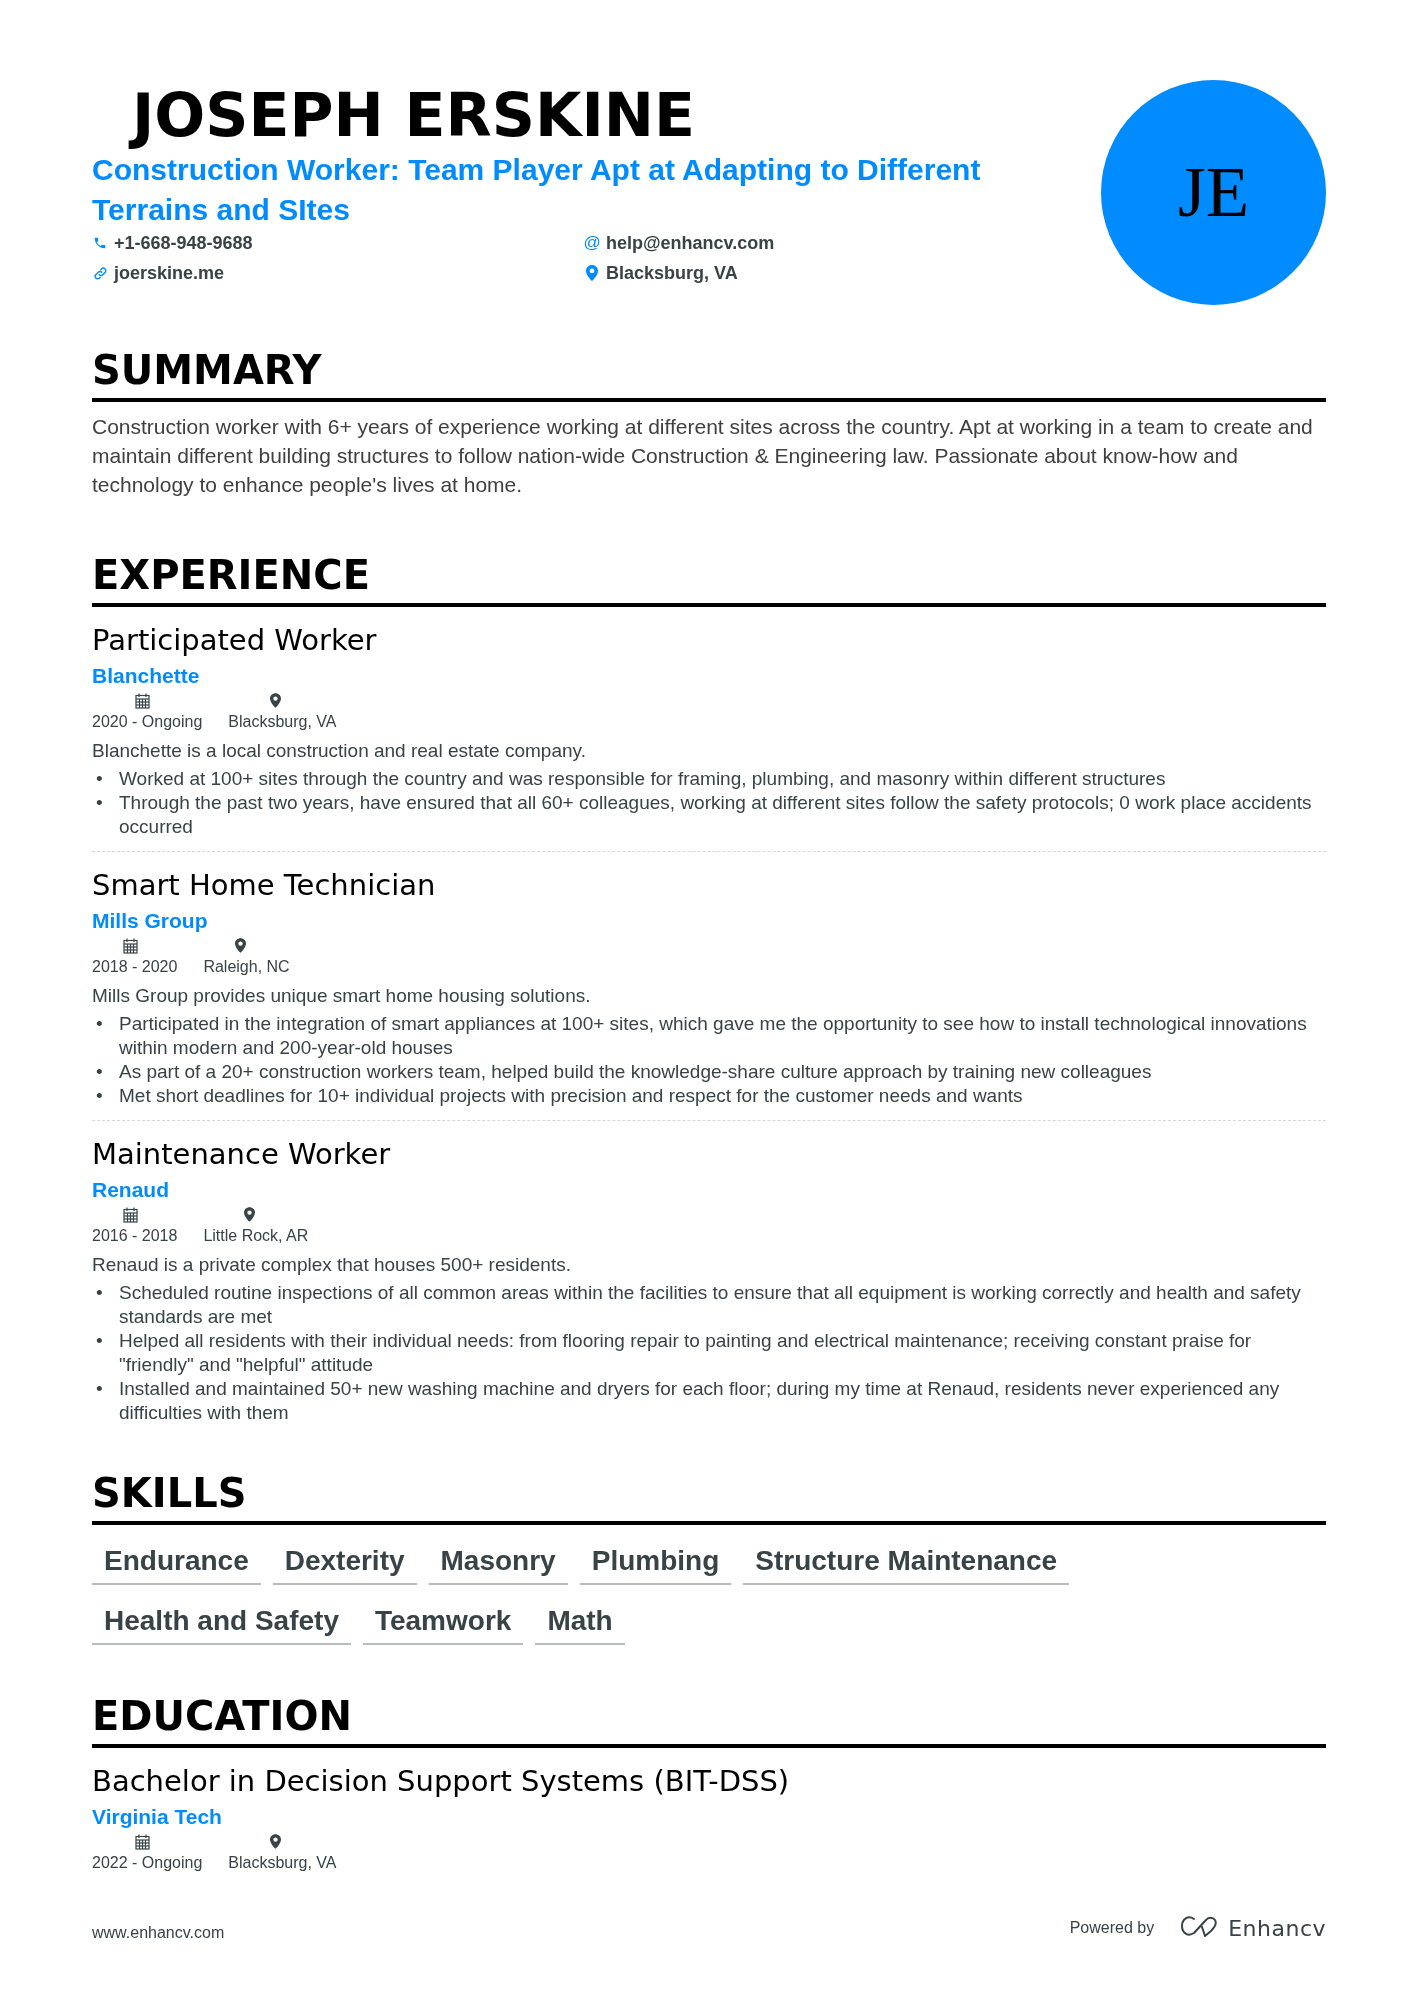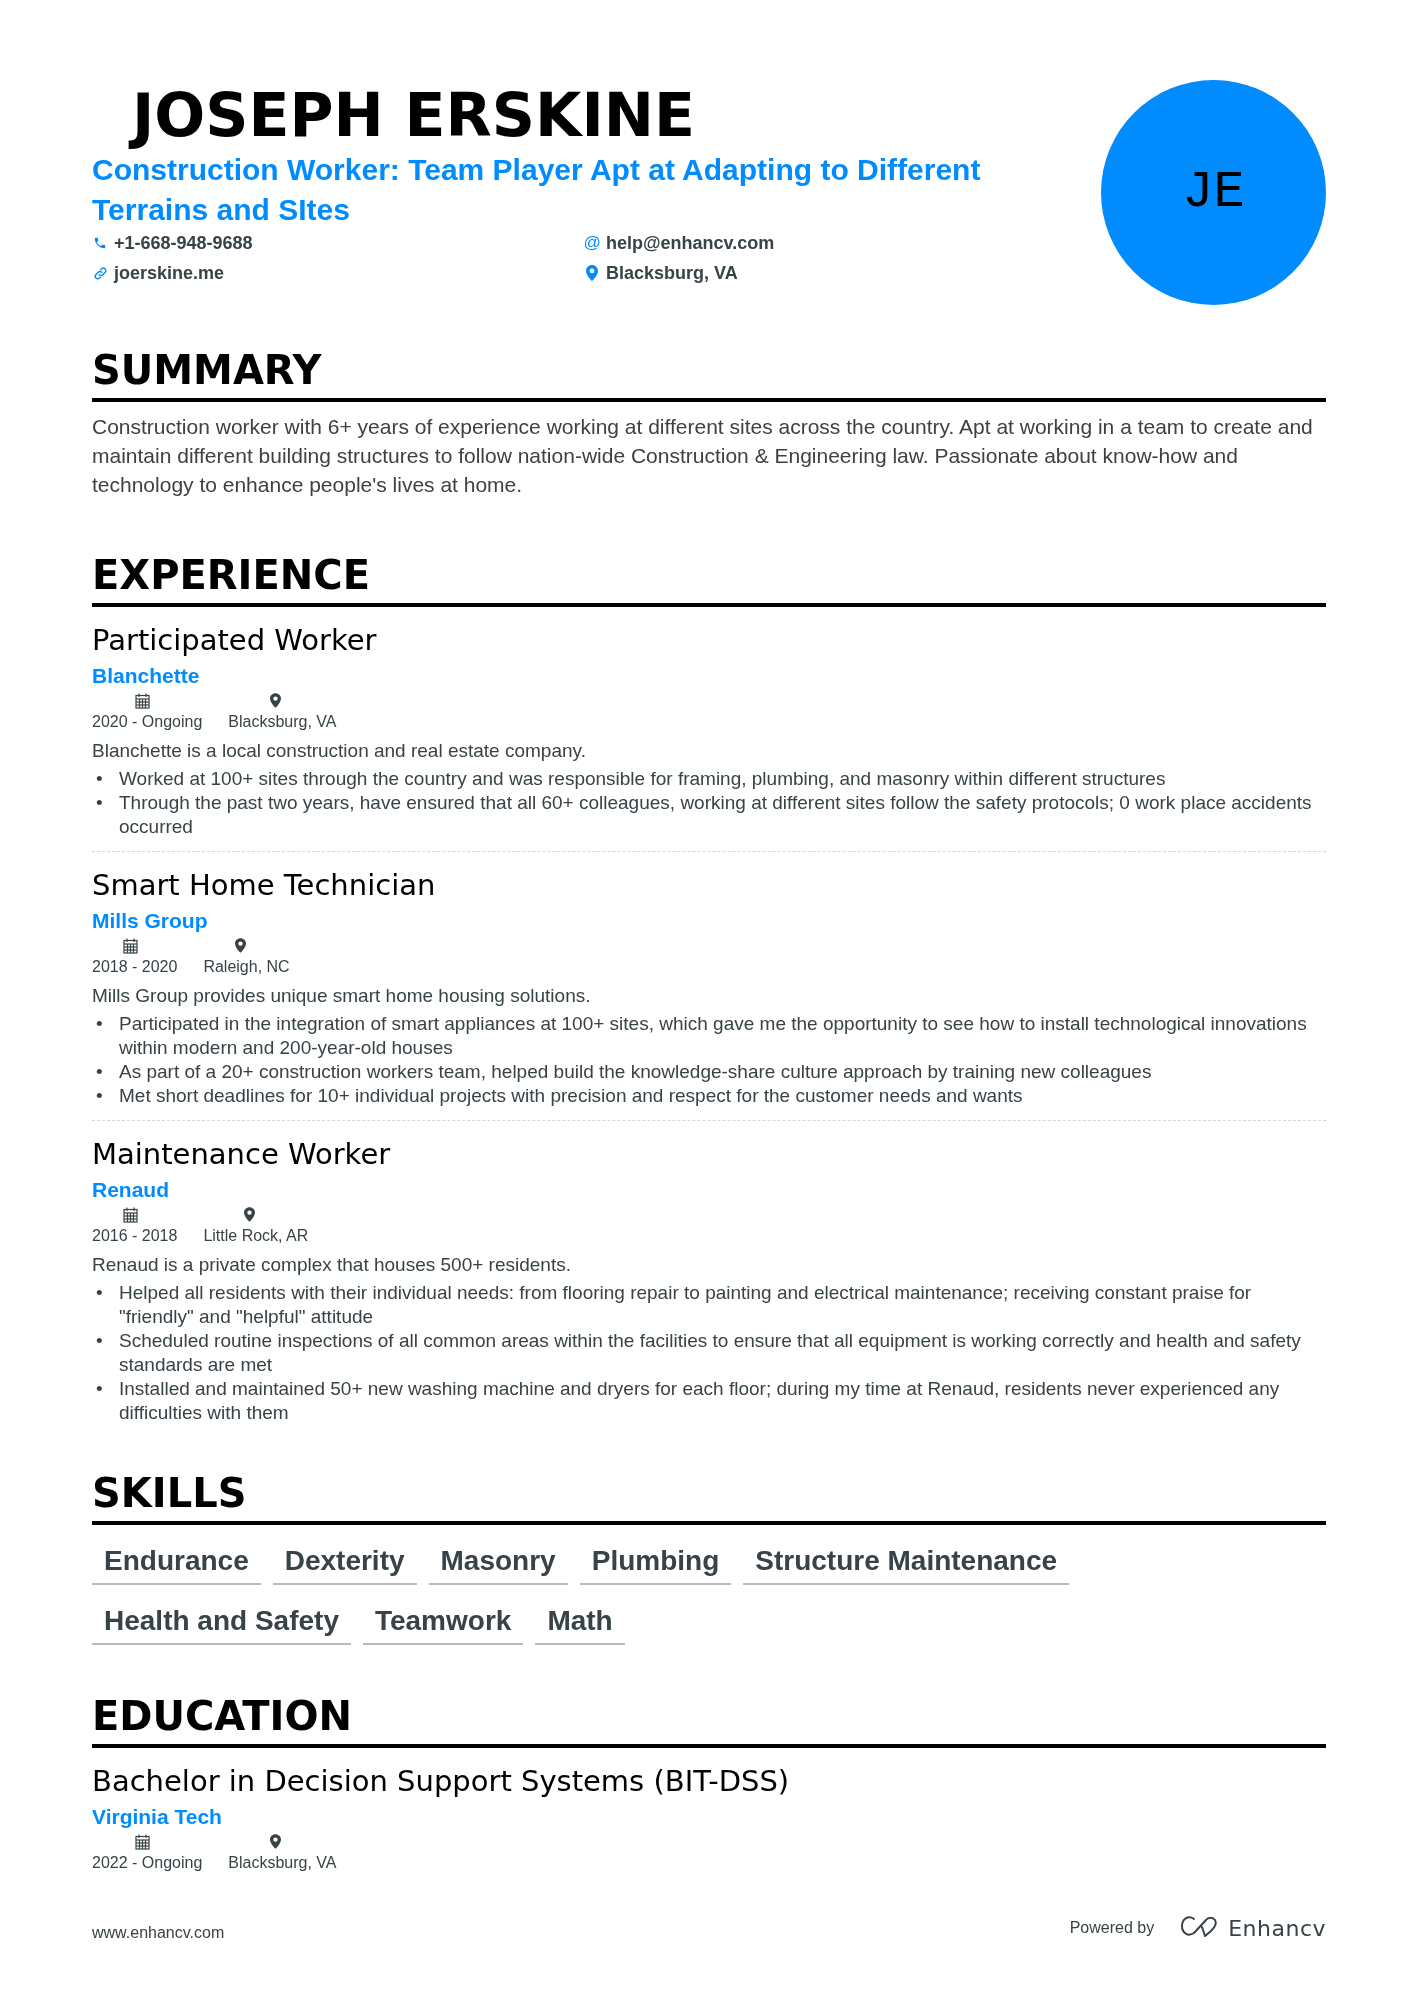--- a/index.html
+++ b/index.html
@@ -8,21 +8,21 @@
   .page { position: absolute; left: 92px; top: 0; width: 1234px; }
 
   
   .header { position: relative; height: 330px; }
   .name { position: absolute; top: 80px; left: 0; font-family: "DejaVu Sans", sans-serif; font-weight: 700; font-size: 60px; letter-spacing: 0px; color: #000; line-height: 70px; margin-left: 40px; }
   .headline { position: absolute; top: 150px; left: 0; width: 960px; font-family: "Liberation Sans", sans-serif; font-weight: 700; font-size: 30px; line-height: 40px; color: #008cff; }
   .contacts { position: absolute; top: 232px; left: 0; width: 960px; display: grid; grid-template-columns: 492px 468px; row-gap: 8px; }
   .contact { display: flex; align-items: center; font-weight: 700; font-size: 18px; color: #384347; height: 22px; }
   .contact .ico { width: 16px; height: 16px; margin-right: 6px; color: #008cff; display: inline-flex; align-items: center; justify-content: center; }
   .avatar { position: absolute; left: 1009px; top: 80px; width: 225px; height: 225px; border-radius: 50%; background: #008cff; display: flex; align-items: center; justify-content: center; }
-  .avatar span { font-family: Liberation Mono, monospace; font-size: 52px; color: #000; font-weight: 400; }
+  .avatar span { font-family: Liberation Serif, serif; font-size: 71px; color: #000; font-weight: 400; }
 
   
   .section-title { font-family: "DejaVu Sans", sans-serif; font-weight: 700; font-size: 40px; color: #000; line-height: 48px; padding-bottom: 4px; border-bottom: 4px solid #000; }
   .summary { position: absolute; top: 346px; left: 0; width: 1234px; }
   .summary p { margin-top: 10px; font-size: 21px; line-height: 29px; color: #404040; }
 
   .experience { position: absolute; top: 551px; left: 0; width: 1234px; }
   .job { padding: 14px 0 12px 0; border-bottom: 1px dashed #d5d8da; }
   .job:last-child { border-bottom: none; }
   .job-title { font-family: "DejaVu Sans", sans-serif; font-weight: 400; font-size: 29px; line-height: 38px; color: #000; }
@@ -199,22 +199,22 @@
           <span class="ico">
             <svg width="11" height="15" viewBox="0 0 12 16">
                 <path fill="#384347" d="M6 0C2.7 0 0 2.6 0 5.9 0 10.3 6 16 6 16s6-5.7 6-10.1C12 2.6 9.3 0 6 0zm0 8.3A2.4 2.4 0 1 1 6 3.5a2.4 2.4 0 0 1 0 4.8z"></path>
               </svg>
           </span>
           <span>Little Rock, AR</span>
         </span>
       </div>
       <div class="desc">Renaud is a private complex that houses 500+ residents.</div>
       <ul class="bullets">
+        <li>Scheduled routine inspections of all common areas within the facilities to ensure that all equipment is working correctly and health and safety standards are met</li>
         <li>Helped all residents with their individual needs: from flooring repair to painting and electrical maintenance; receiving constant praise for "friendly" and "helpful" attitude</li>
-        <li>Scheduled routine inspections of all common areas within the facilities to ensure that all equipment is working correctly and health and safety standards are met</li>
         <li>Installed and maintained 50+ new washing machine and dryers for each floor; during my time at Renaud, residents never experienced any difficulties with them</li>
       </ul>
     </div>
   </div>
 
   <div class="skills">
     <div class="section-title">SKILLS</div>
     <div class="skill-list">
       <span class="skill">Endurance</span>
       <span class="skill">Dexterity</span>

